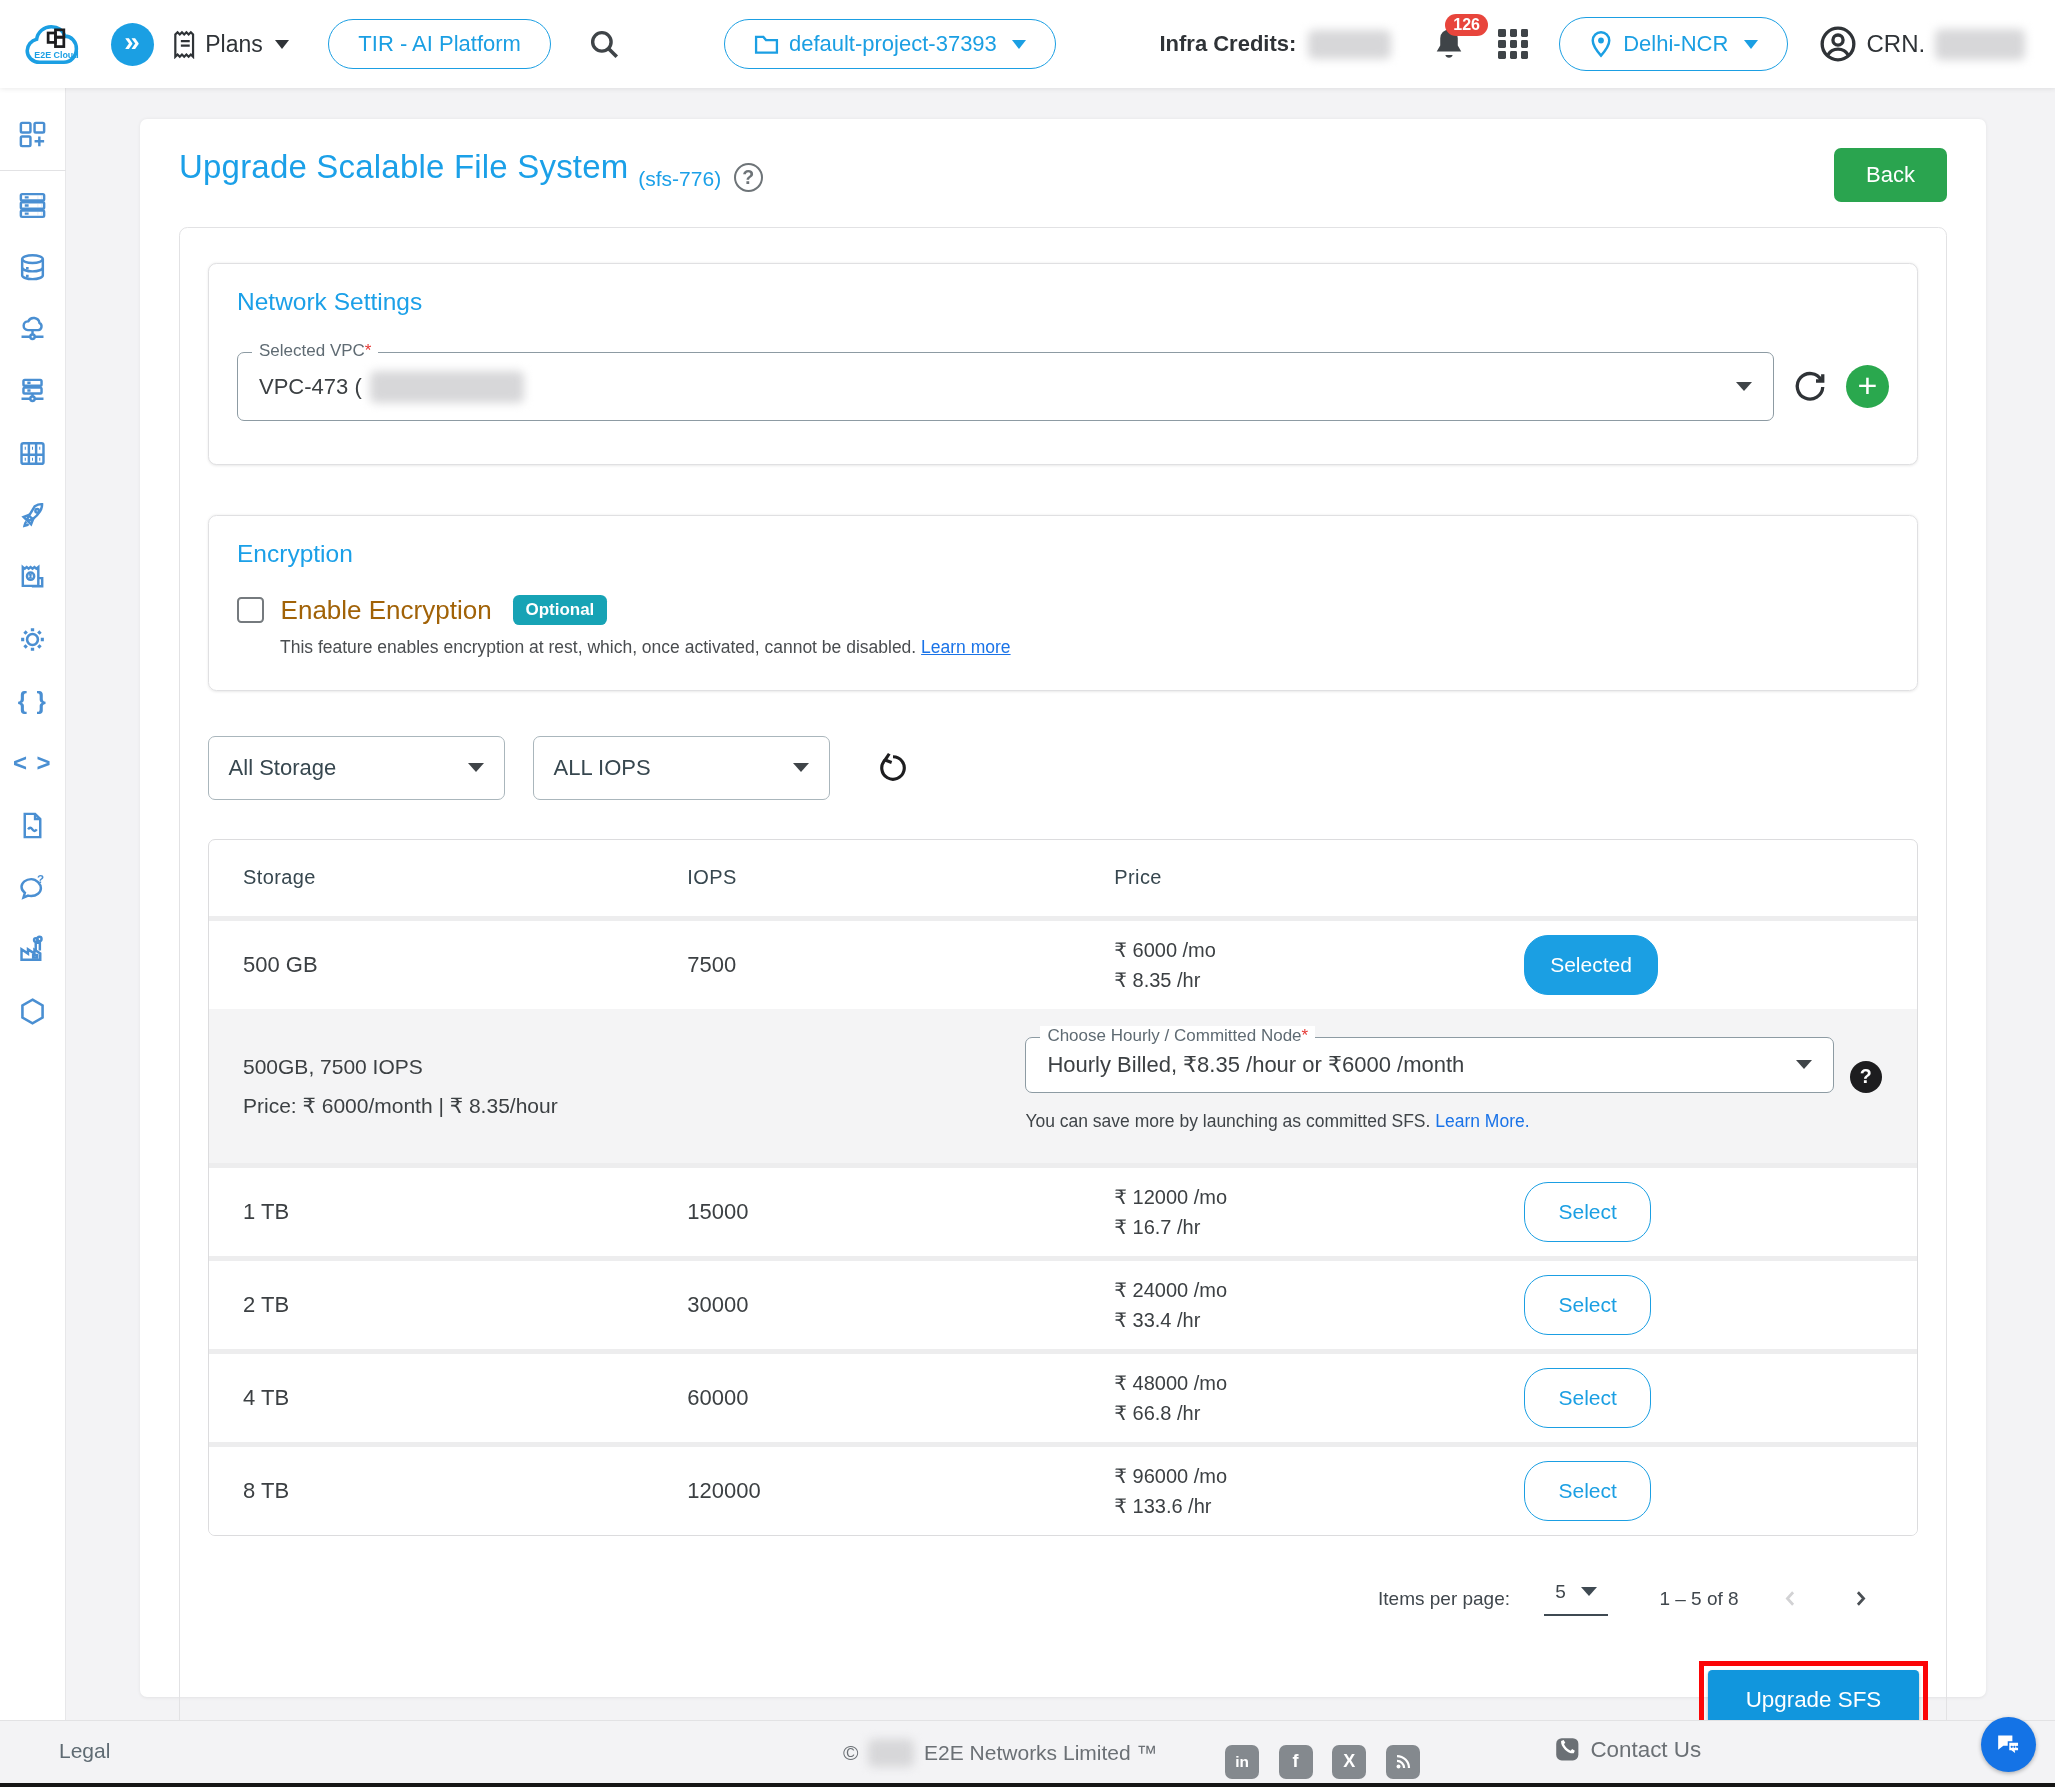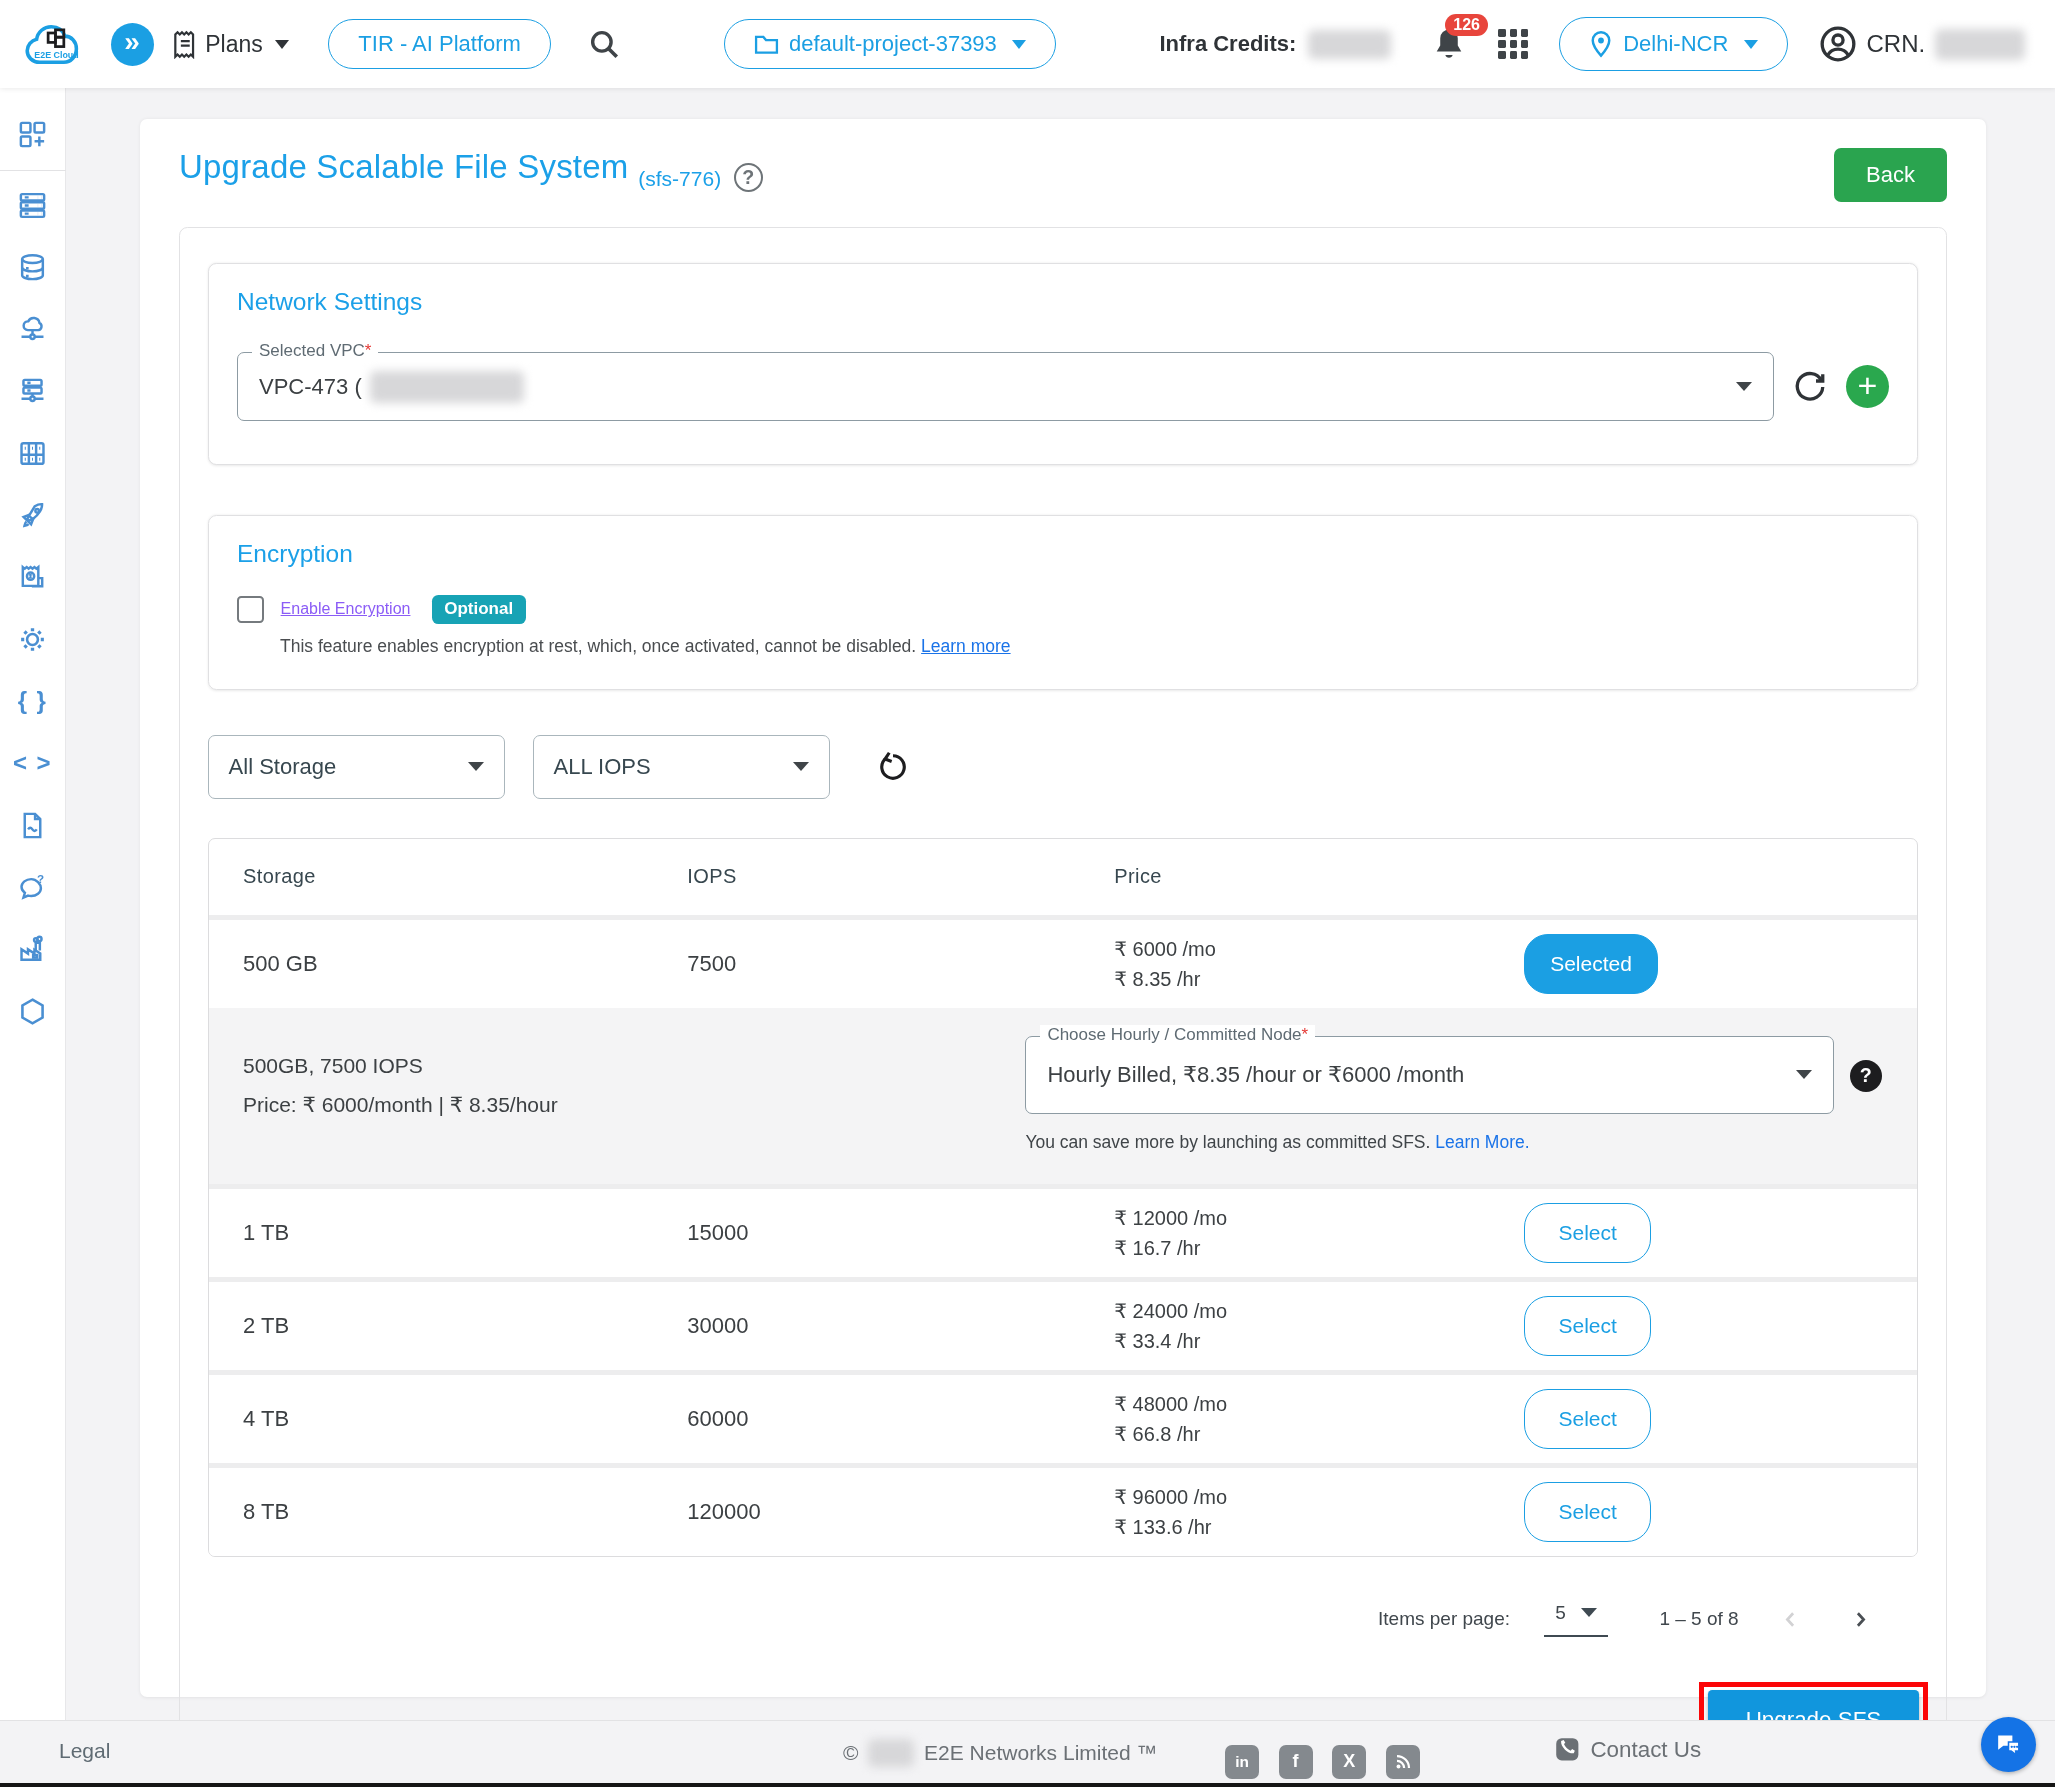--- a/index.html
+++ b/index.html
@@ -94,21 +94,21 @@
   .select-caret { width:0; height:0; border-left:8.4px solid transparent; border-right:8.4px solid transparent; border-top:9.8px solid #3f4448; margin-left:auto; }
   .plus-fab {
     width:43px; height:43px; border-radius:50%; background:#2aa84e; color:#fff;
     display:flex; align-items:center; justify-content:center; font-size:34px; line-height:1; cursor:pointer; flex:none; padding-bottom:2.8px;
   }
   .icon-btn { cursor:pointer; flex:none; }
 
   .enc-card { margin-top:50px; border:0.7px solid #e0e0e2; border-radius:8.4px; box-shadow:0 0.7px 2.8px rgba(0,0,0,.09); padding:24px 28px 32px; }
   .enc-row { display:flex; align-items:center; gap:17px; margin-top:26.6px; }
   .checkbox { width:26.6px; height:26.6px; border:2.8px solid #757a7e; border-radius:4.2px; background:#fff; cursor:pointer; flex:none; }
-  .enc-label { font-size:16px; color:#8b5cf6;text-decoration:underline; }
+  .enc-label { font-size:26px; color:#a16207; }
   .opt-badge { background:#17a3b5; color:#fff; font-size:17px; font-weight:bold; border-radius:6.3px; padding:4.9px 12.6px; margin-left:4.2px; }
   .enc-desc { margin:11.2px 0 0 43px; font-size:17.5px; color:#4a4d50; }
   .link { color:#1a73e8; text-decoration:underline; cursor:pointer; }
 
   .filters-row { display:flex; align-items:center; gap:28px; margin-top:45px; }
   .outlined-select {
     border:1.4px solid #aab6bc; border-radius:7px; height:64px; width:297px; background:#fff;
     display:flex; align-items:center; padding:0 19.6px; font-size:22px; color:#37474f; cursor:pointer;
   }
   .reset-btn { margin-left:17px; cursor:pointer; }
@@ -126,21 +126,21 @@
     min-width:127px; padding:17px 25px; border-radius:24px; font-size:21px; cursor:pointer;
     background:#fff; border:1.7px solid #1b9fe3; color:#1b9fe3; text-align:center;
   }
   .sel-btn.selected { background:#1b9fe3; color:#fff; border-color:#1b9fe3; }
   #rest-rows-slot .plan-row { border-top:5.6px solid #ededee; }
 
   .expanded { background:#f4f4f5; padding:28px 34px 31px; display:flex; gap:28px; }
   .exp-left { width:46%; font-size:21px; color:#3c4043; padding-top:18px; }
   .exp-left .l2 { margin-top:15.4px; }
   .exp-right { flex:1; position:relative; padding-right:49px; }
-  .exp-select { height:78px; border-color:#8d9ba3; }
+  .exp-select { height:56px; border-color:#8d9ba3; }
   .exp-help {
     position:absolute; right:1.4px; top:24px; width:32px; height:32px; border-radius:50%;
     background:#1d1d1f; color:#fff; font-size:19.6px; font-weight:bold;
     display:flex; align-items:center; justify-content:center; cursor:pointer;
   }
   .exp-hint { font-size:17.5px; color:#3f4448; margin-top:18px; }
 
   
   .pagination { display:flex; align-items:center; justify-content:flex-end; gap:34px; margin-top:45px; padding-right:39px; font-size:19px; color:#40474d; }
   .ipp-select { display:inline-flex; align-items:center; gap:15.4px; border-bottom:2.1px solid #3f4a52; padding:0 11.2px 11.2px; cursor:pointer; }

